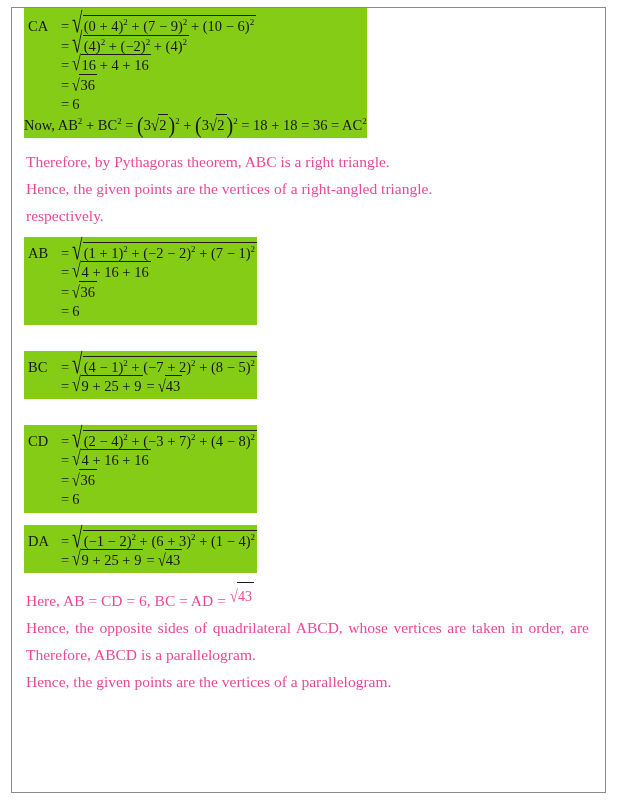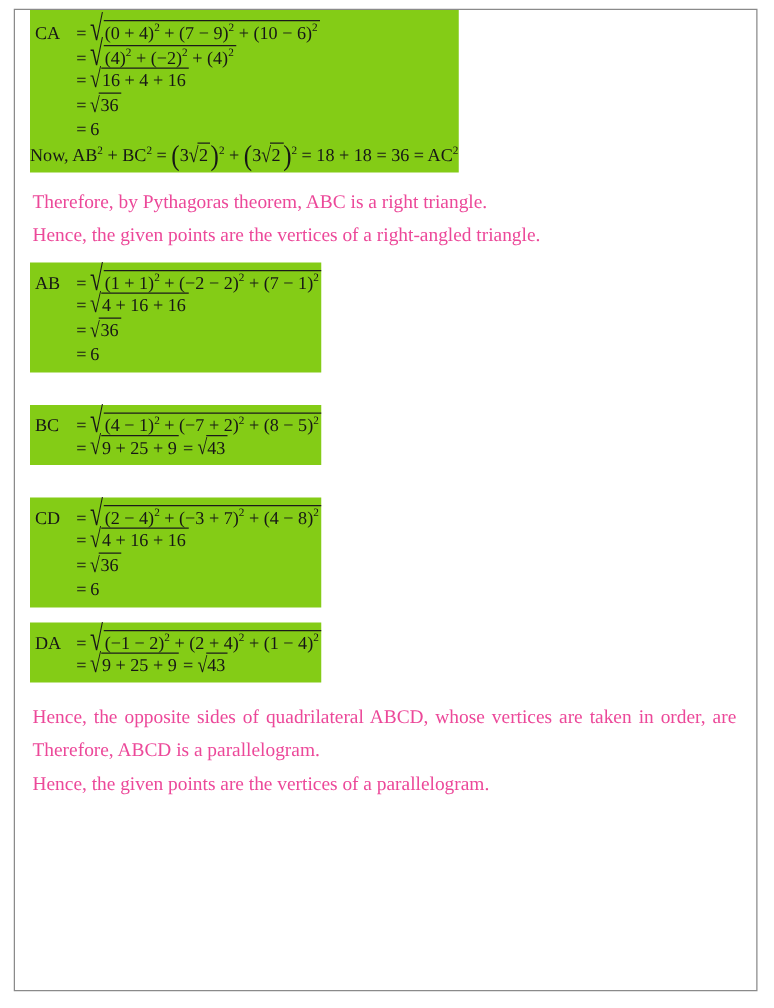--- a/index.html
+++ b/index.html
@@ -183,20 +183,21 @@
         </div>
 
       </div>
     </div>
 
     <div class="spacer10"></div>
 
     <div class="prose">
       <div class="prose-line">Therefore, by Pythagoras theorem, ABC is a right triangle.</div>
       <div class="prose-line">Hence, the given points are the vertices of a right-angled triangle.</div>
+      <div class="prose-wrap">respectively.</div>
     </div>
 
     <div class="spacer8"></div>
 
     <div class="mathblock-wrap">
       <div class="mathblock">
 
         <div class="mrow">
           <span class="lbl">AB</span><span class="eq">=</span><span class="sqrt tall"><span class="radsym">√</span><span class="radicand"><span>(1 + 1)</span><sup class="exp">2</sup> + <span>(−2 − 2)</span><sup class="exp">2</sup> + <span>(7 − 1)</span><sup class="exp">2</sup></span></span>
         </div>
@@ -255,32 +256,33 @@
 
       </div>
     </div>
 
     <div class="spacer12"></div>
 
     <div class="mathblock-wrap">
       <div class="mathblock">
 
         <div class="mrow">
-          <span class="lbl">DA</span><span class="eq">=</span><span class="sqrt tall"><span class="radsym">√</span><span class="radicand"><span>(−1 − 2)</span><sup class="exp">2</sup> + <span>(2 + 4)</span><sup class="exp">2</sup> + <span>(1 − 4)</span><sup class="exp">2</sup></span></span>
+          <span class="lbl">DA</span><span class="eq">=</span><span class="sqrt tall"><span class="radsym">√</span><span class="radicand"><span>(−1 − 2)</span><sup class="exp">2</sup> + <span>(6 + 3)</span><sup class="exp">2</sup> + <span>(1 − 4)</span><sup class="exp">2</sup></span></span>
         </div>
 
         <div class="mrow">
           <span class="lbl"></span><span class="eq">=</span><span class="sqrt"><span class="radsym">√</span><span class="radicand">9 + 25 + 9</span></span><span class="eq">=</span><span class="sqrt small"><span class="radsym">√</span><span class="radicand">43</span></span>
         </div>
 
       </div>
     </div>
 
     <div class="spacer14"></div>
 
     <div class="prose">
+      <div class="prose-line"><span>Here, AB = CD = 6, BC = AD = </span><span class="inline-sqrt"><span class="sqrt small"><span class="radsym">√</span><span class="radicand">43</span></span></span></div>
       <div class="prose-just">Hence, the opposite sides of quadrilateral ABCD, whose vertices are taken in order, are</div>
       <div class="prose-line">Therefore, ABCD is a parallelogram.</div>
       <div class="prose-line">Hence, the given points are the vertices of a parallelogram.</div>
     </div>
 
   </div>
 </div>
 
 </body></html>

